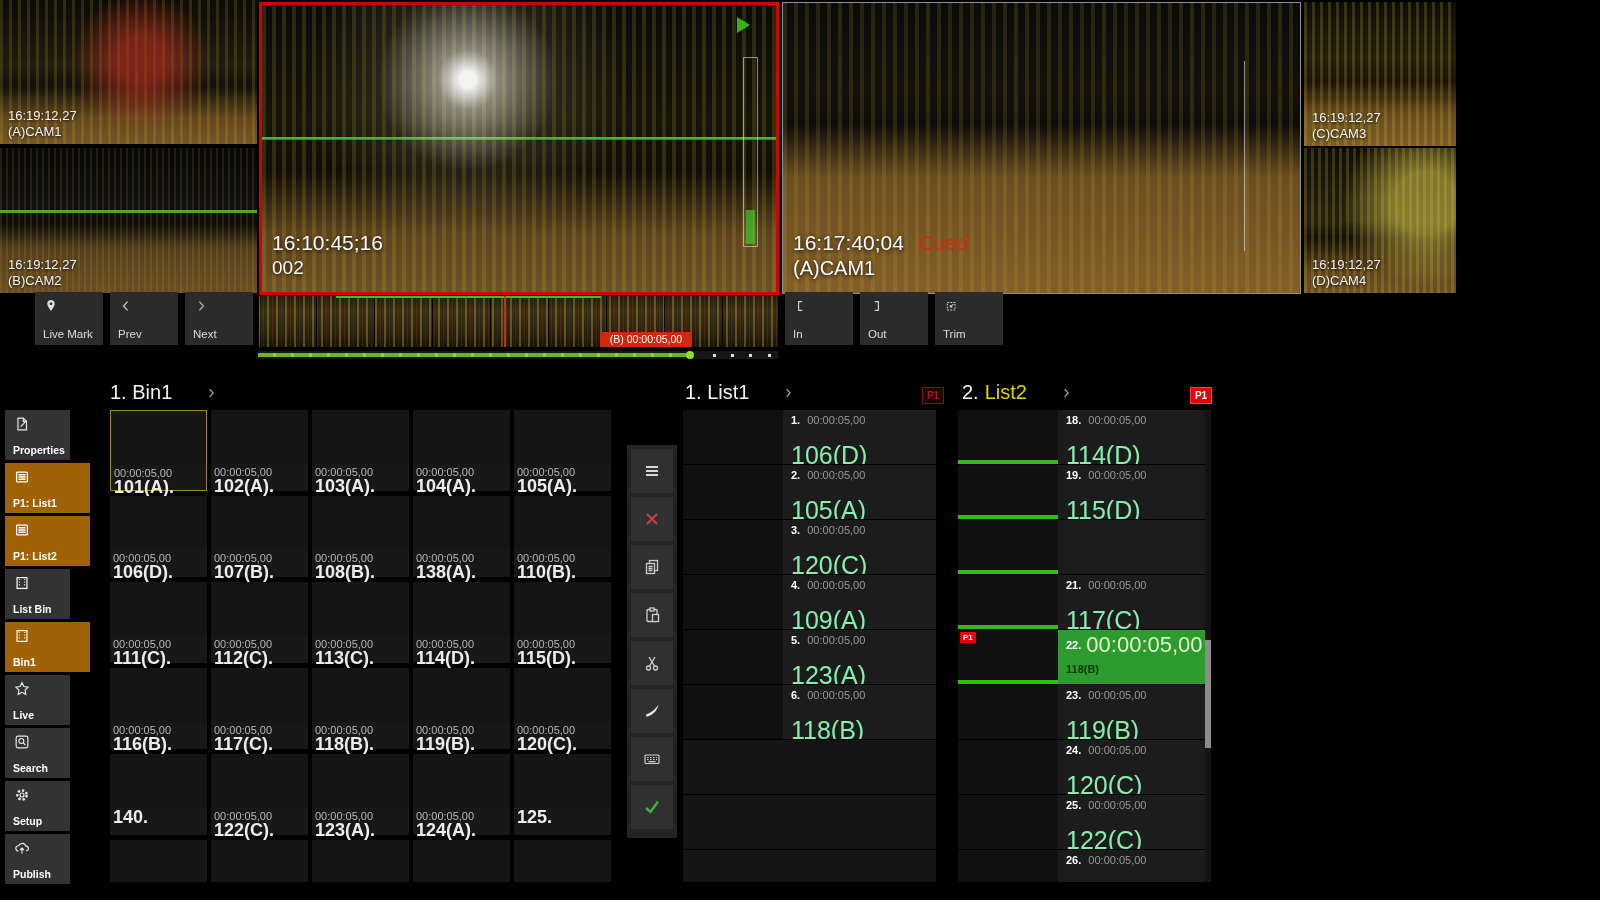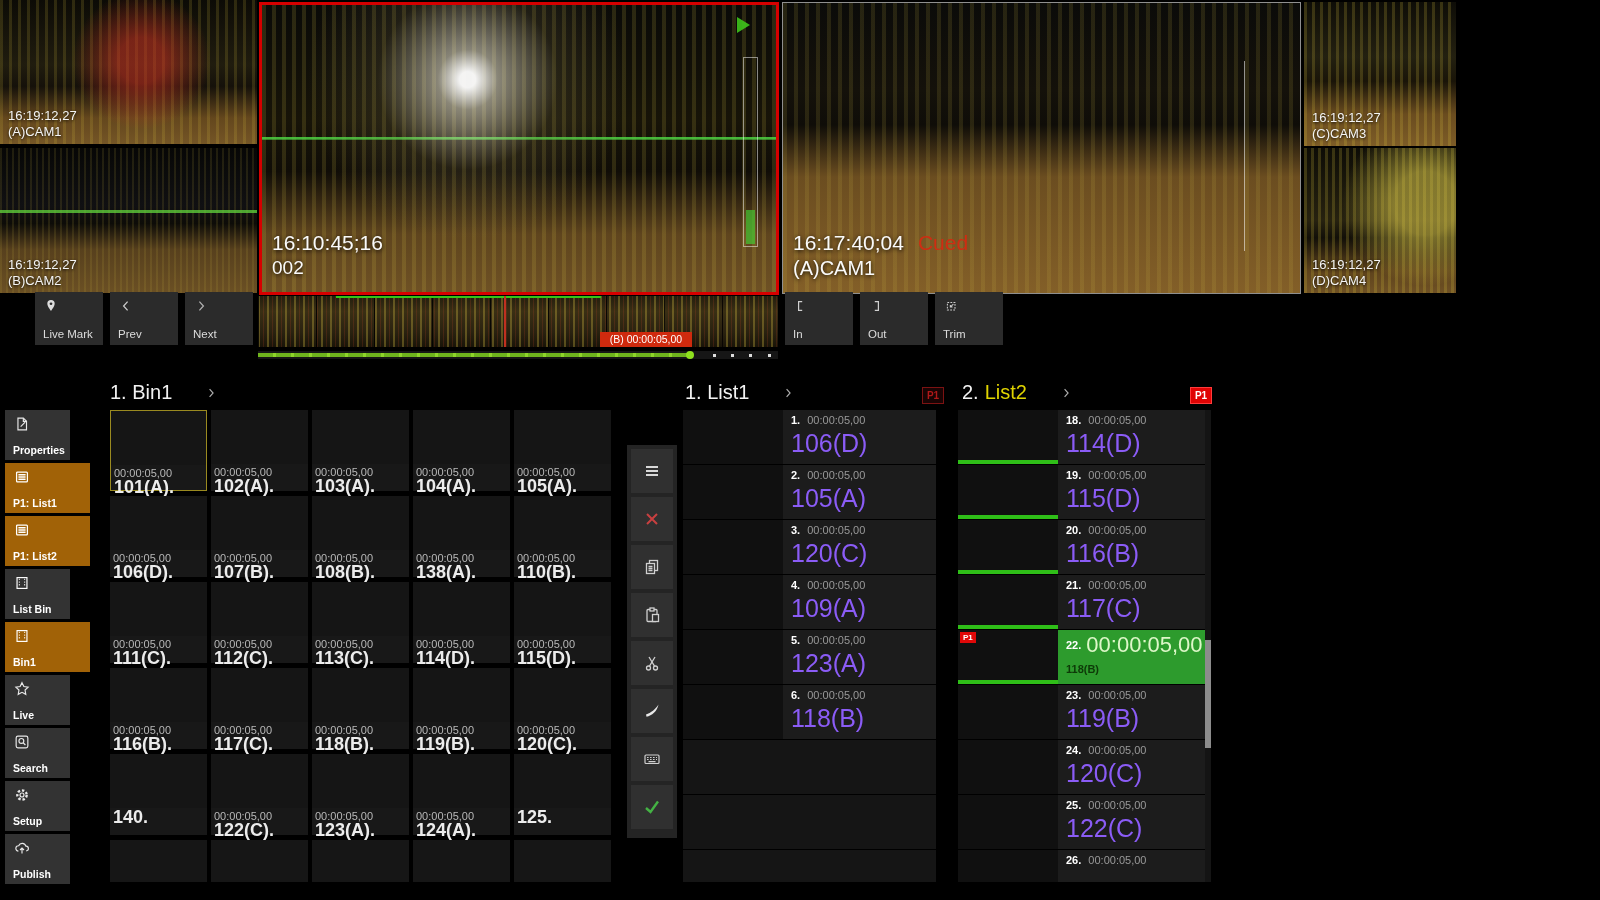--- a/index.html
+++ b/index.html
@@ -99,21 +99,21 @@
   
   .listpanel{position:absolute;top:410px;width:253px;height:472px;overflow:hidden;}
   #list1-items{left:683px;} #list2-items{left:958px;}
   .litem{height:54px;margin-bottom:1px;display:flex;background:#1c1c1c;cursor:pointer;}
   .lthumb{position:relative;width:100px;height:54px;flex:none;background:#101010;}
   .litem.marked .lthumb::after{content:"";position:absolute;left:0;right:0;bottom:0;height:4px;background:#2fbe18;}
   .lmeta{flex:1;padding:3px 0 0 8px;overflow:hidden;}
   .row1{font-size:11px;line-height:14px;white-space:nowrap;}
   .lidx{color:#fff;font-weight:bold;}
   .ldur{color:#999;margin-left:4px;}
-  .lname{font-size:25px;line-height:30px;color:#8b5cf6;margin-top:1px;white-space:nowrap;}
+  .lname{font-size:25px;line-height:30px;color:#86efac;margin-top:13px;white-space:nowrap;}
   .litem.active{background:#2d9b2d;}
   .litem.active .ldur{color:#ddf7c8;font-size:22px;margin-left:2px;}
   .litem.active .row1{line-height:24px;}
   .litem.active .lidx{vertical-align:top;font-size:11px;}
   .litem.active .lname{font-size:11px;line-height:13px;color:#0e3a08;font-weight:bold;margin-top:3px;}
   .pbadge{position:absolute;left:2px;top:2px;background:#e00808;color:#fff;font-size:8px;font-weight:bold;
       padding:1px 3px;line-height:9px;}
   .pbadge:empty{display:none;}
   .lfiller{height:54px;margin-bottom:1px;background:#151515;}
   
@@ -646,27 +646,20 @@
           <span class="lidx">19.</span>
           <span class="ldur">00:00:05,00</span>
         </div>
         <div class="lname">115(D)</div>
       </div>
     </div>
       <div class="litem marked">
       <div class="lthumb thumb s0">
         
       </div>
-      <div class="lmeta">
-        <div class="row1">
-          <span class="lidx">20.</span>
-          <span class="ldur">00:00:05,00</span>
-        </div>
-        <div class="lname">116(B)</div>
-      </div>
     </div>
       <div class="litem marked">
       <div class="lthumb thumb s1">
         
       </div>
       <div class="lmeta">
         <div class="row1">
           <span class="lidx">21.</span>
           <span class="ldur">00:00:05,00</span>
         </div>

